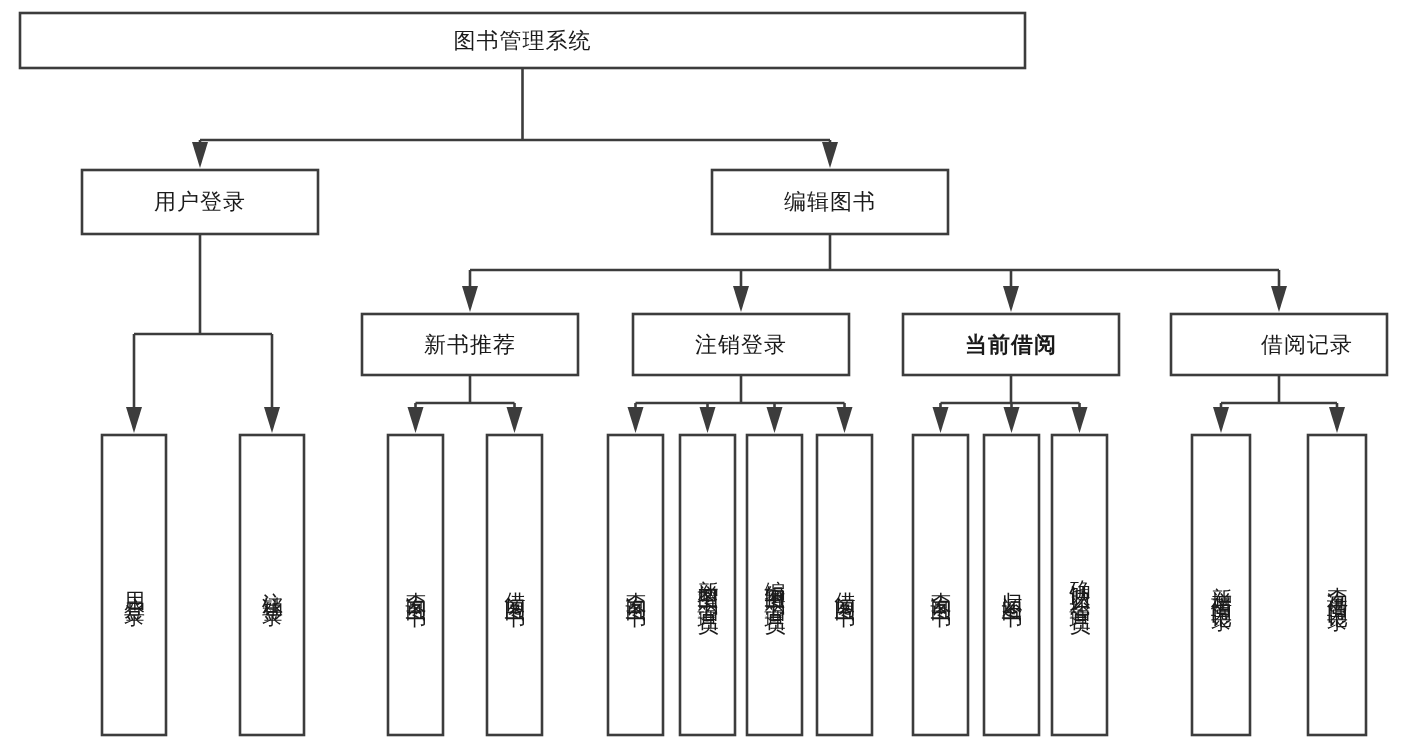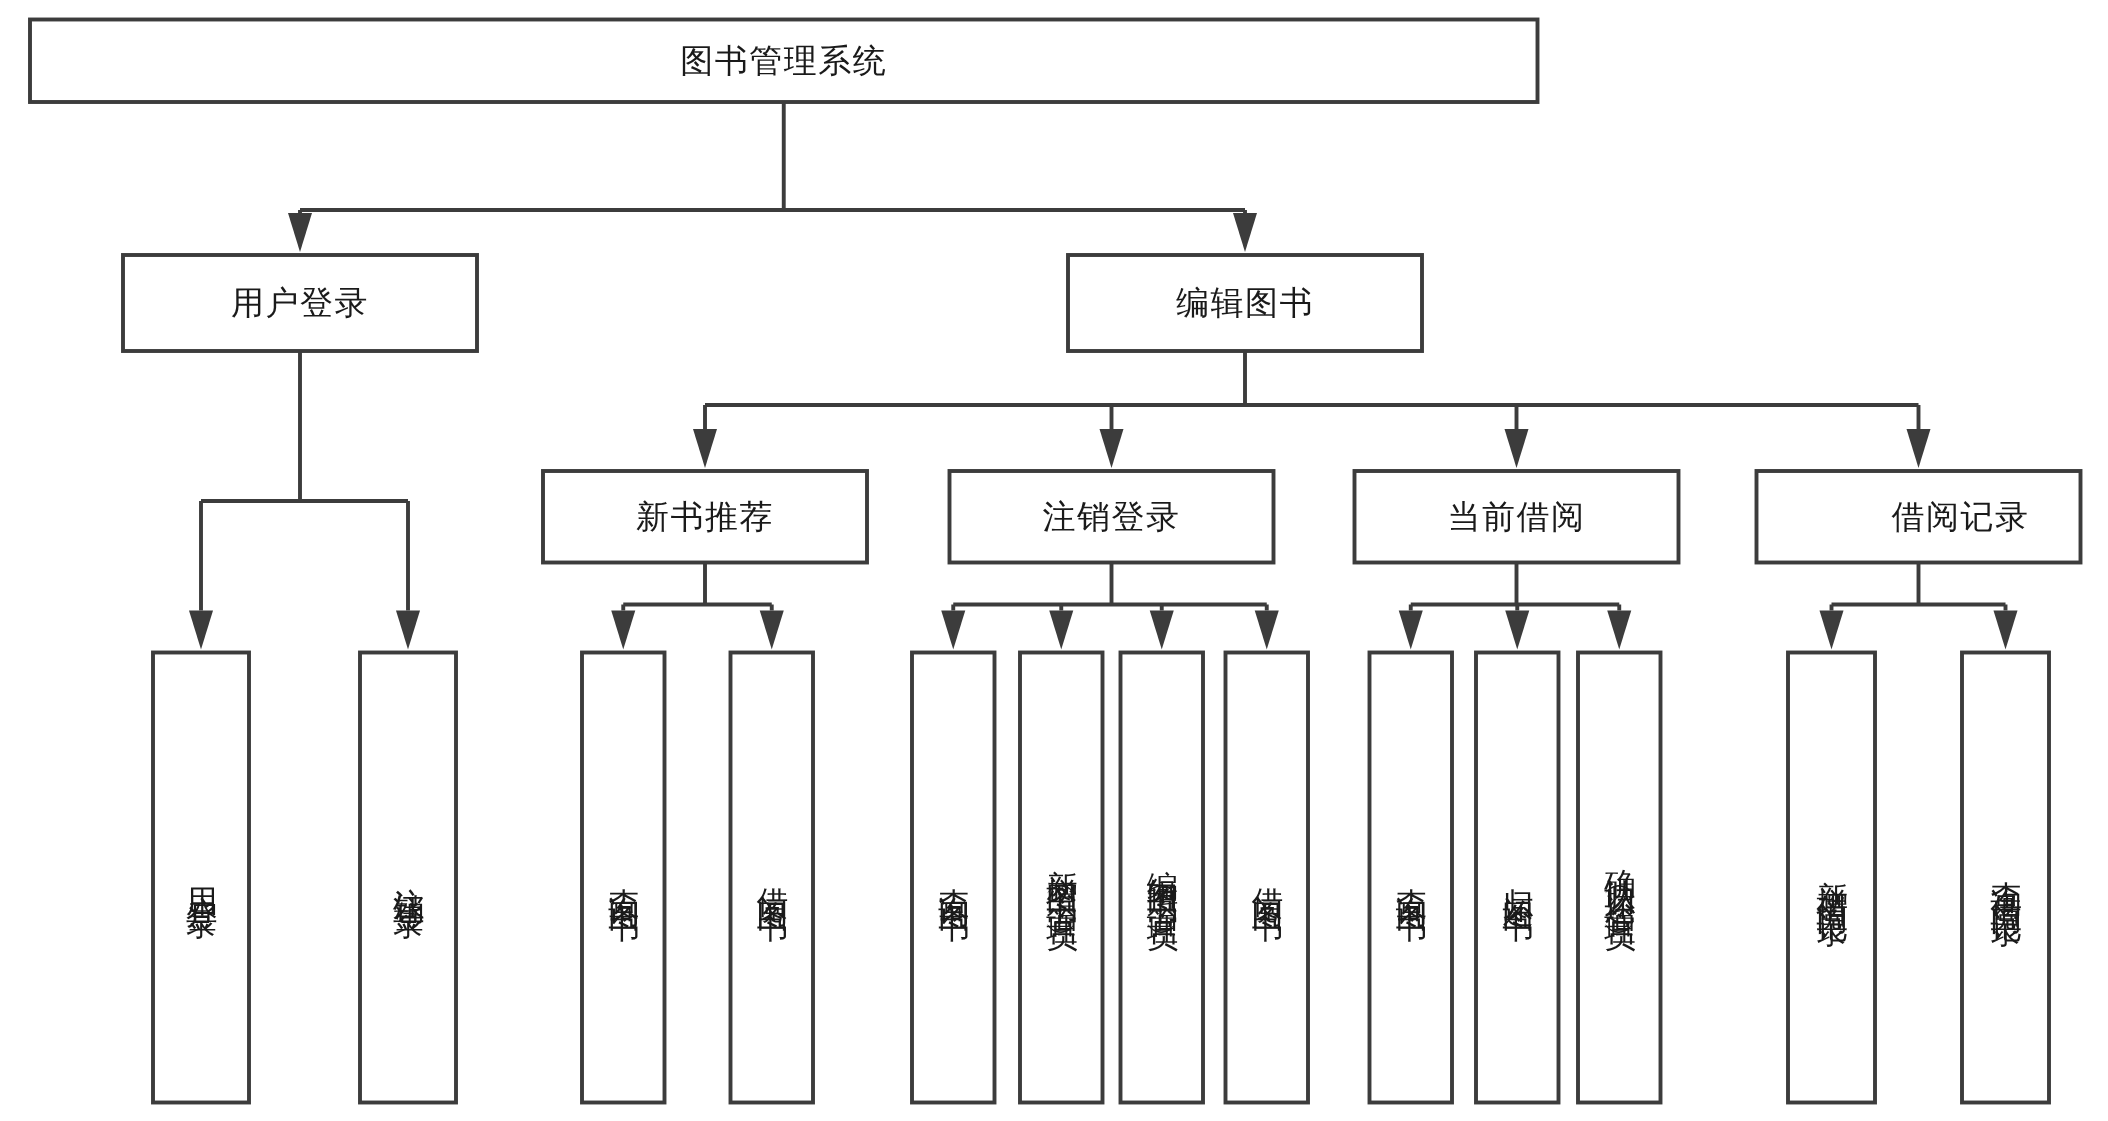--- a/index.html
+++ b/index.html
@@ -177,21 +177,21 @@
       </div>
       <div class="horiz-label-wrap" style="left: 712px; top: 170px; width: 236px; height: 64px;">
         <span>编辑图书</span>
       </div>
       <div class="horiz-label-wrap" style="left: 362px; top: 314px; width: 216px; height: 61px;">
         <span>新书推荐</span>
       </div>
       <div class="horiz-label-wrap" style="left: 633px; top: 314px; width: 216px; height: 61px;">
         <span>注销登录</span>
       </div>
-      <div class="horiz-label-wrap" style="left: 903px; top: 314px; width: 216px; height: 61px;">
+      <div class="horiz-label-wrap" style="left: 903px; top: 314px; width: 216px; height: 61px; font-weight: bold;">
         <span>当前借阅</span>
       </div>
       <div class="horiz-label-wrap" style="left: 1199px; top: 314px; width: 216px; height: 61px;">
         <span>借阅记录</span>
       </div>
       <div class="vert-label-wrap" style="left: 102px; top: 435px; width: 64px; height: 300px;">
         <span>用户登录</span>
       </div>
       <div class="vert-label-wrap" style="left: 240px; top: 435px; width: 64px; height: 300px;">
         <span>注销登录</span>

